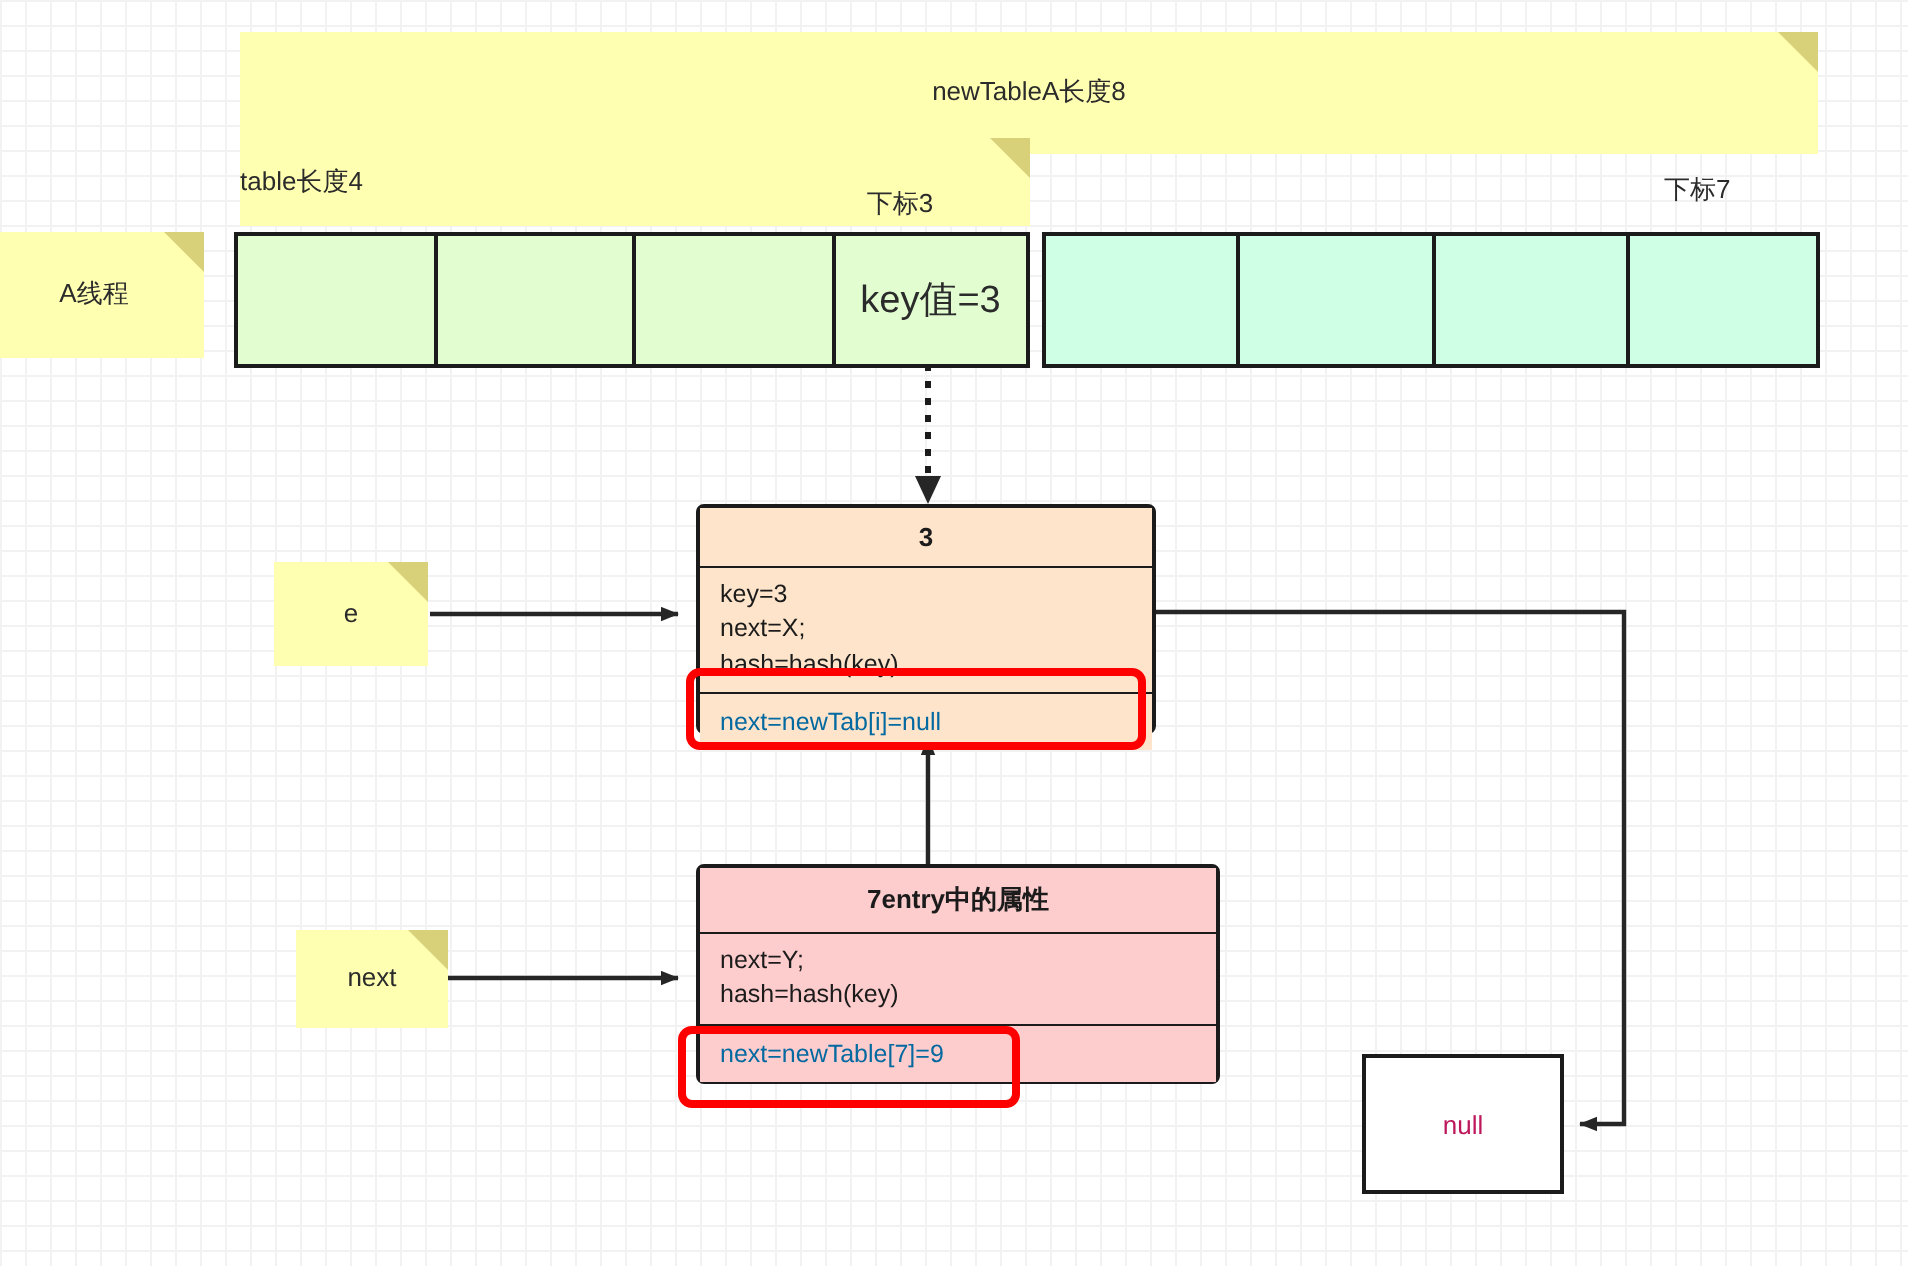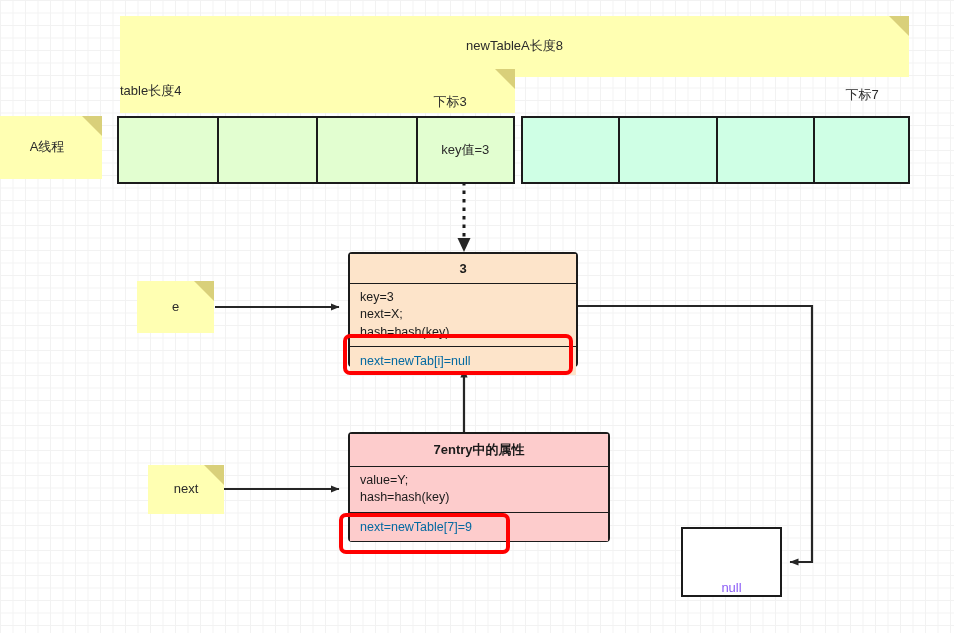--- a/index.html
+++ b/index.html
@@ -40,21 +40,21 @@
     width:0;height:0;
     border-left:20px solid transparent;
     border-top:20px solid #d9d07a;
   }
 
   
   .array{display:flex;border:2px solid #1b1b1b;}
   .cell{
     border-right:2px solid #1b1b1b;
     display:flex;align-items:center;justify-content:center;
-    font-size:13px;color:#2b2b2b;
+    font-size:19px;color:#2b2b2b;
   }
   .cell:last-child{border-right:none;}
   .green .cell{background:#e2fed0;}
   .teal  .cell{background:#cfffe5;}
 
   
   .node{
     border:2px solid #1b1b1b;
     border-radius:4px;
     overflow:visible;
@@ -82,22 +82,22 @@
   .redbox{
     position:absolute;
     border:4px solid #ff0000;
     border-radius:7px;
     pointer-events:none;
   }
 
   .nullbox{
     border:2.5px solid #1b1b1b;
     background:#ffffff;
-    display:flex;align-items:flex-end;justify-content:center;
-    font-size:13px;color:#8b5cf6;
+    display:flex;align-items:center;justify-content:center;
+    font-size:13px;color:#be185d;
   }
 
   .plain-label{font-size:13px;color:#2b2b2b;}
 
   svg.overlay{position:absolute;left:0;top:0;width:954px;height:633px;pointer-events:none;}
 </style>
 </head>
 <body>
 
 <div id="canvas"></div>
@@ -138,21 +138,21 @@
   <span>newTableA长度8</span>
   <span class="fold"></span>
 </div>
 
 <div class="abs note" style="left:120px;top:69px;width:395px;height:44px;justify-content:flex-start;">
   <span style="position:absolute;left:0;right:0;text-align:left;">table长度4</span>
   <span class="fold"></span>
 </div>
 <div class="abs plain-label" style="left:420px;top:77px;width:60px;text-align:center;margin-top:16px;">下标3</div>
 
-<div class="abs plain-label" style="left:832px;top:86px;width:60px;text-align:center;">下标7</div>
+<div class="abs plain-label" style="left:832px;top:86px;width:60px;">下标7</div>
 
 <div class="abs note" style="left:-8px;top:116px;width:110px;height:63px;">
   <span>A线程</span>
   <span class="fold"></span>
 </div>
 
 <div class="abs array green" style="left:117px;top:116px;width:398px;height:68px;">
   <div class="cell" style="width:99px;"></div>
   <div class="cell" style="width:99px;"></div>
   <div class="cell" style="width:99px;"></div>
@@ -183,21 +183,21 @@
     <div>next=X;</div>
     <div>hash=hash(key)</div>
   </div>
   <div class="footer">next=newTab[i]=null</div>
 </div>
 <div class="redbox" style="left:343px;top:334px;width:222px;height:33px;"></div>
 
 <div class="abs node pink" style="left:348px;top:432px;width:262px;height:110px;">
   <div class="title">7entry中的属性</div>
   <div class="body">
-    <div>value=Y;</div>
+    <div>next=Y;</div>
     <div>hash=hash(key)</div>
   </div>
   <div class="footer">next=newTable[7]=9</div>
 </div>
 <div class="redbox" style="left:339px;top:513px;width:163px;height:33px;"></div>
 
 <div class="abs nullbox" style="left:681px;top:527px;width:101px;height:70px;">
   <span>null</span>
 </div>
 

